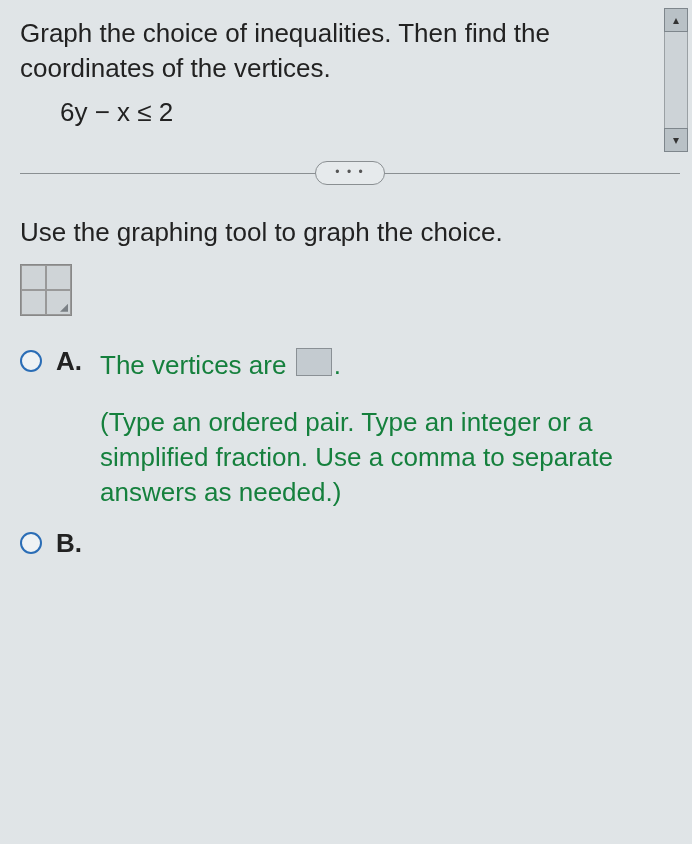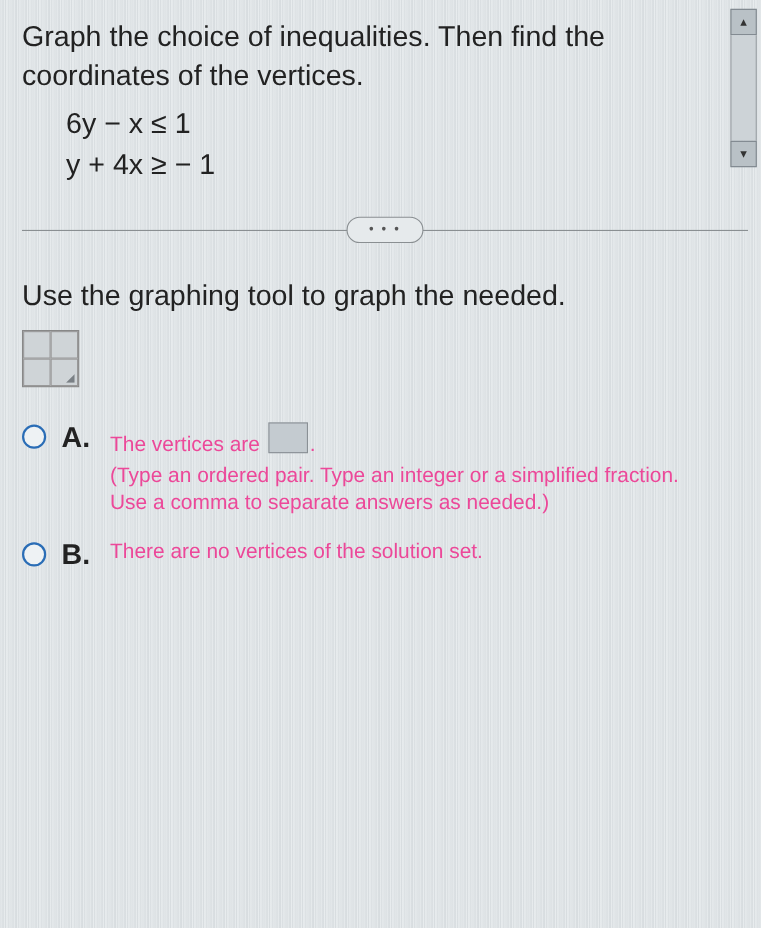--- a/index.html
+++ b/index.html
@@ -110,39 +110,39 @@
       cursor: pointer;
     }
     .choice-label {
       font-size: 26px;
       font-weight: bold;
       color: #222;
       width: 30px;
       flex-shrink: 0;
     }
     .choice-body {
-      font-size: 19px;
-      color: #ec4899;
+      font-size: 26px;
+      color: #15803d;
       line-height: 1.35;
     }
     .answer-box {
       display: inline-block;
       width: 36px;
       height: 28px;
       background: #c4cbd0;
       border: 1px solid #8a9095;
       vertical-align: baseline;
       margin: 0 2px;
       position: relative;
       top: 2px;
       cursor: text;
     }
     .hint {
       display: block;
-      margin-top: 2px;
+      margin-top: 22px;
     }
     .scrollbar {
       position: absolute;
       right: 4px;
       top: 8px;
       width: 24px;
       height: 150px;
     }
     .scroll-btn {
       width: 24px;
@@ -168,30 +168,29 @@
 
 <div class="scrollbar">
   <div class="scroll-btn">▴</div>
   <div class="scroll-track"></div>
   <div class="scroll-btn">▾</div>
 </div>
 
 <div class="content">
   <div class="prompt">Graph the choice of inequalities. Then find the coordinates of the vertices.</div>
   <div class="inequalities">
-    <div>6y − x ≤ 1</div>
-    <div>y + 4x ≥  − 1</div>
+    <div>6y − x ≤ 2</div>
   </div>
 
   <div class="divider-row">
     <div class="divider-line"></div>
     <div class="expand-pill">• • •</div>
   </div>
 
-  <div class="section-text">Use the graphing tool to graph the needed.</div>
+  <div class="section-text">Use the graphing tool to graph the choice.</div>
 
   <div class="graph-tool">
     <div></div>
     <div></div>
     <div></div>
     <div class="br"></div>
   </div>
 
 
   <div class="choices">
@@ -200,16 +199,15 @@
       <div class="choice-label">A.</div>
       <div class="choice-body">
         <span>The vertices are </span><span class="answer-box"></span><span>.</span>
         <span class="hint">(Type an ordered pair. Type an integer or a simplified fraction. Use a comma to separate answers as needed.)</span>
       </div>
     </div>
 
     <div class="choice">
       <div class="radio"></div>
       <div class="choice-label">B.</div>
-      <div class="choice-body">There are no vertices of the solution set.</div>
     </div>
   </div>
 </div>
 
 </body></html>

